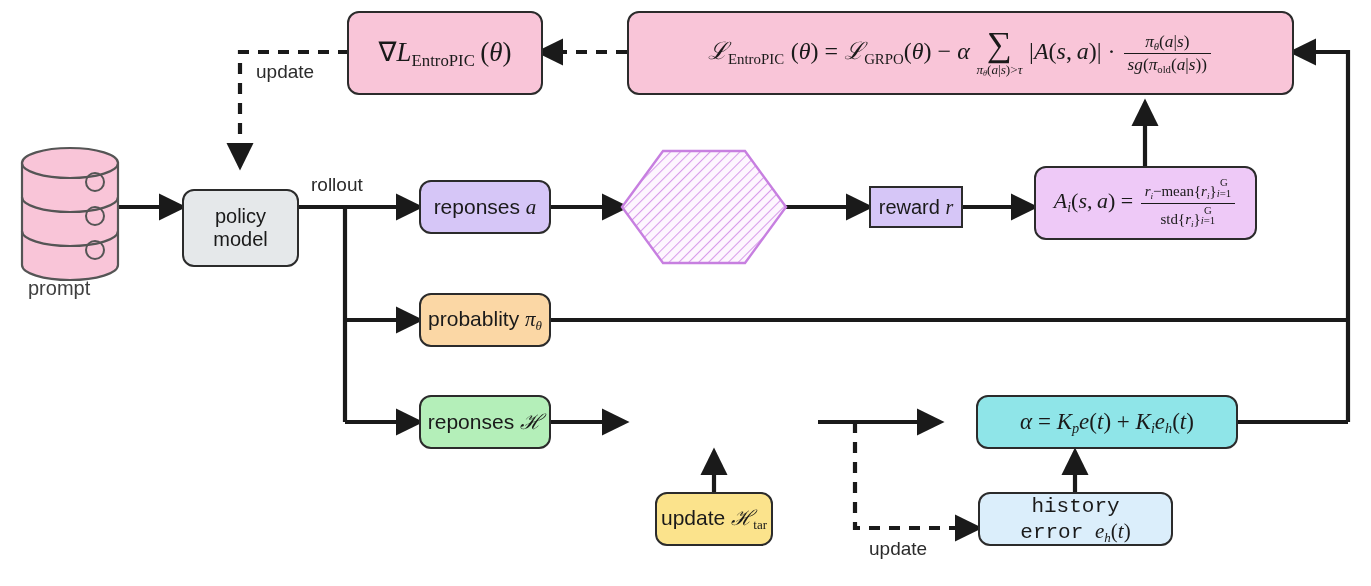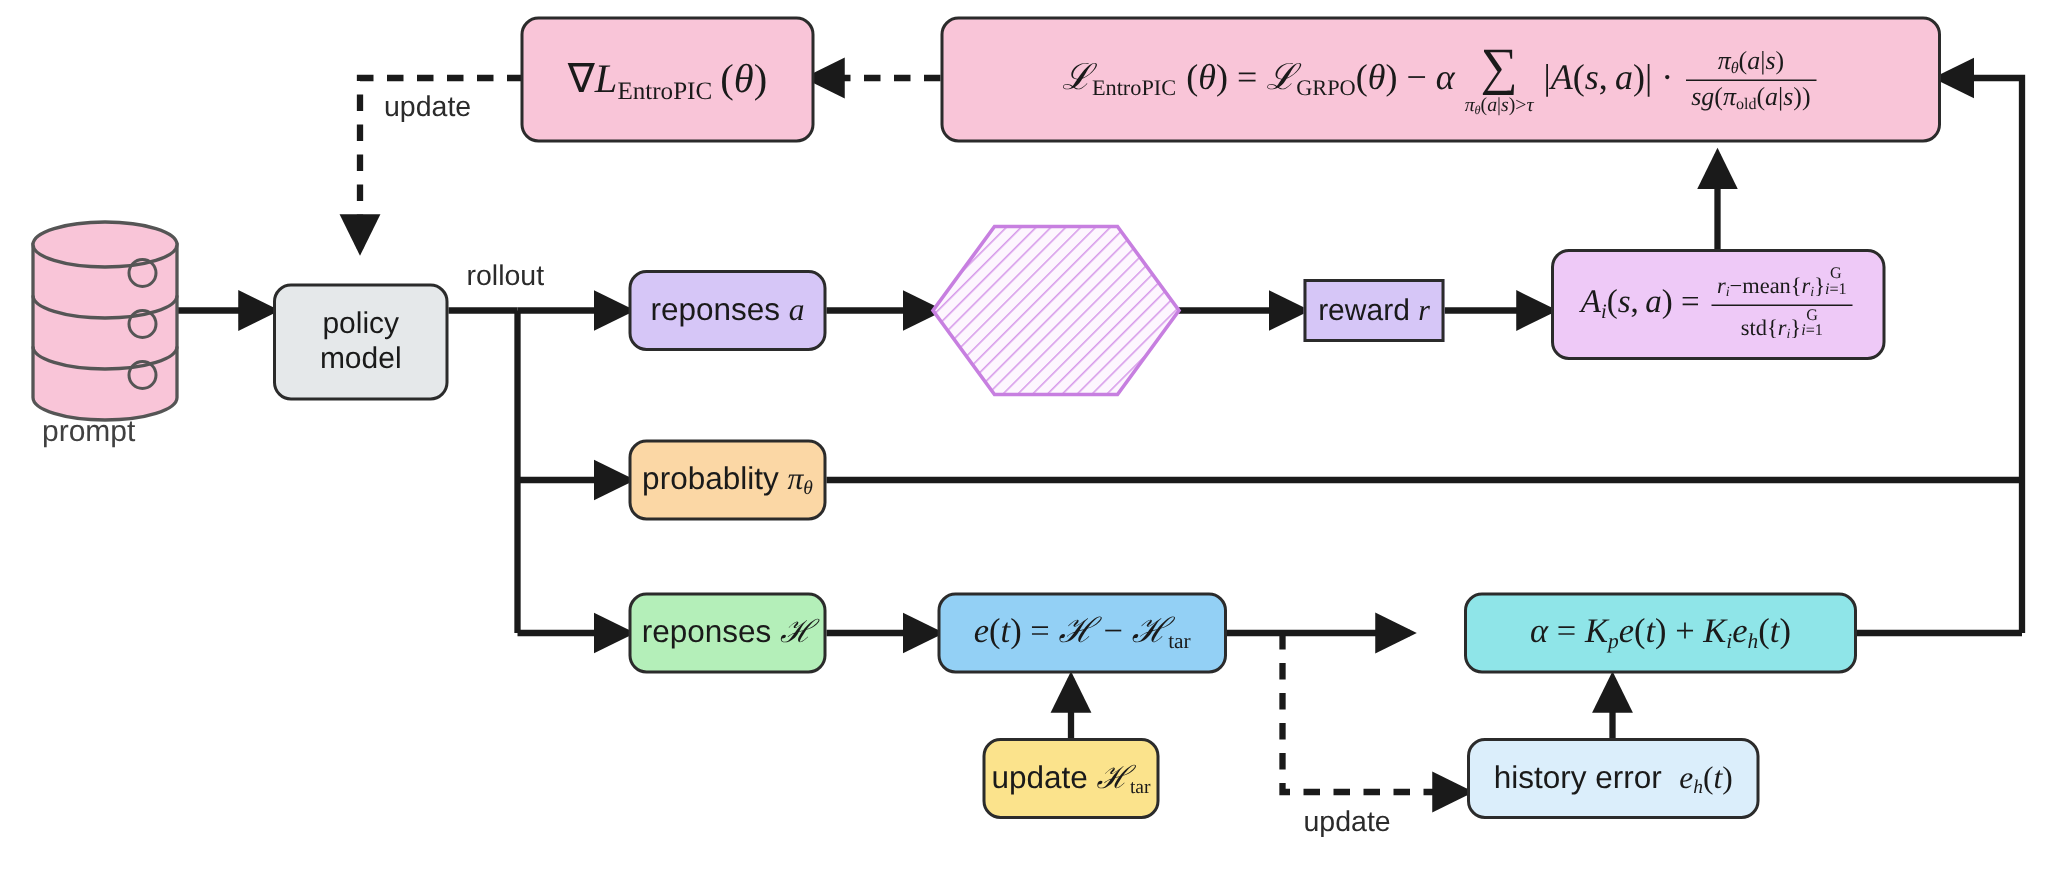--- a/index.html
+++ b/index.html
@@ -191,38 +191,33 @@
   </div>
 
   <div class="node rounded" style="left:419px; top:293px; width:132px; height:54px; background:#fbd7a5; font-size:21px;">
     <span><span style="font-family:'Liberation Sans',sans-serif;">probablity</span>&nbsp;<span class="mi">π</span><span class="subi">θ</span></span>
   </div>
 
   <div class="node rounded" style="left:419px; top:395px; width:132px; height:54px; background:#b4efb9; font-size:21px;">
     <span><span style="font-family:'Liberation Sans',sans-serif;">reponses</span>&nbsp;<span class="cal">ℋ</span></span>
   </div>
 
-  <div class="node rounded" style="left:625px; top:395px; width:193px; height:54px; background:#93d0f5; font-size:23px;">
-    <span>
-      <span class="mi">e</span><span class="m">(</span><span class="mi">t</span><span class="m">)&nbsp;=&nbsp;</span><span class="cal">ℋ</span><span class="m">&nbsp;−&nbsp;</span><span class="cal">ℋ</span><span class="sub">tar</span>
-    </span>
-  </div>
 
   <div class="node rounded" style="left:976px; top:395px; width:262px; height:54px; background:#8fe5e8; font-size:23px;">
     <span>
       <span class="mi">α</span><span class="m">&nbsp;=&nbsp;</span><span class="mi">K</span><span class="subi">p</span><span class="mi">e</span><span class="m">(</span><span class="mi">t</span><span class="m">)&nbsp;+&nbsp;</span><span class="mi">K</span><span class="subi">i</span><span class="mi">e</span><span class="subi">h</span><span class="m">(</span><span class="mi">t</span><span class="m">)</span>
     </span>
   </div>
 
   <div class="node rounded" style="left:655px; top:492px; width:118px; height:54px; background:#fbe38c; font-size:21px;">
     <span><span style="font-family:'Liberation Sans',sans-serif;">update</span>&nbsp;<span class="cal">ℋ</span><span class="sub">tar</span></span>
   </div>
 
   <div class="node rounded" style="left:978px; top:492px; width:195px; height:54px; background:#dbeefb; font-size:21px;">
-    <span><span style="font-family:Liberation Sans, sans-serif;text-align:right;">history error</span>&nbsp;&nbsp;<span class="mi">e</span><span class="subi">h</span><span class="m">(</span><span class="mi">t</span><span class="m">)</span></span>
+    <span><span style="font-family:Liberation Mono, monospace;text-align:right;">history error</span>&nbsp;&nbsp;<span class="mi">e</span><span class="subi">h</span><span class="m">(</span><span class="mi">t</span><span class="m">)</span></span>
   </div>
 
   <div class="lbl" style="left:311px; top:174px;">rollout</div>
   <div class="lbl" style="left:256px; top:61px;">update</div>
   <div class="lbl" style="left:869px; top:538px;">update</div>
 
   <div class="caption" style="left:28px; top:277px; color:#404040;">prompt</div>
 
 </div>
 

